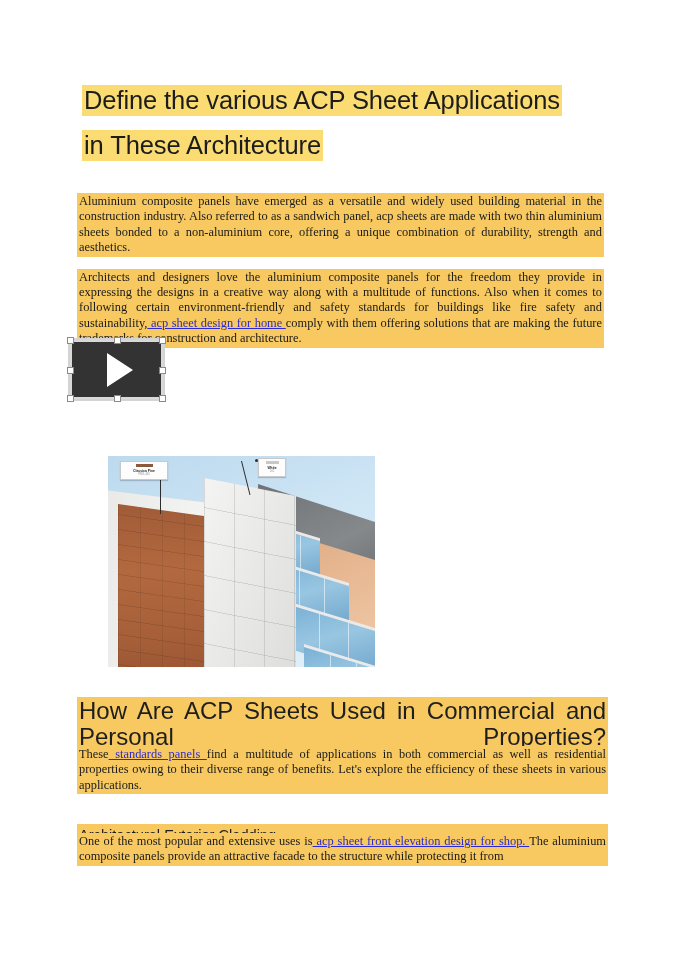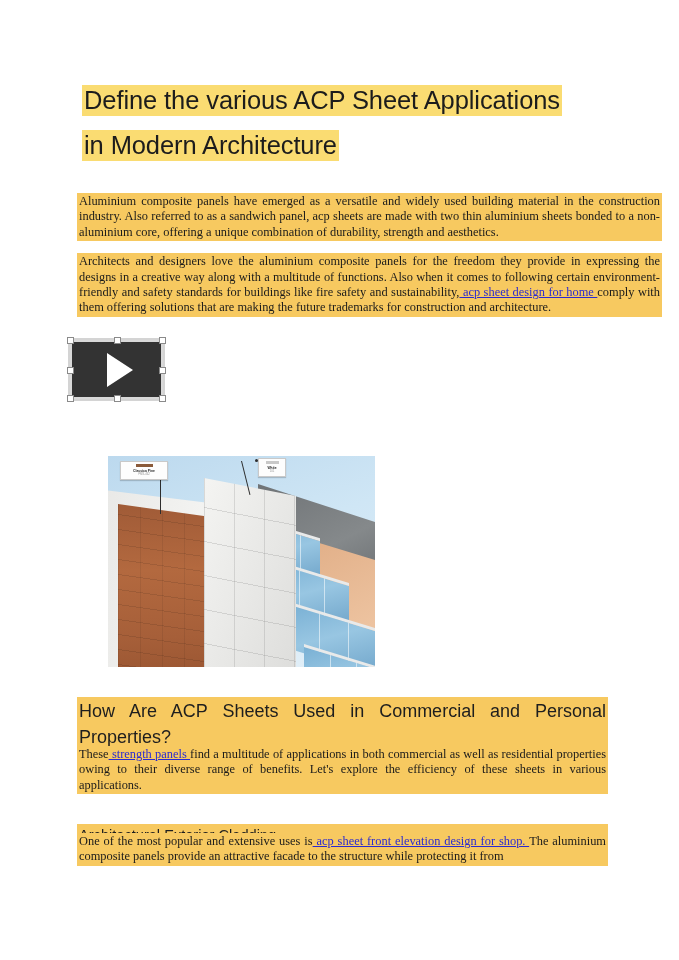--- a/index.html
+++ b/index.html
@@ -45,21 +45,21 @@
     padding: 1px 2px 2px 2px;
     box-decoration-break: clone;
     -webkit-box-decoration-break: clone;
   }
 
   
   .body-block {
     position: absolute;
     left: 77px;
     top: 193px;
-    width: 585px;
+    width: 527px;
   }
   p.para {
     margin: 0 0 0 0;
     font-size: 12.4px;
     line-height: 15.4px;
     color: #1a1a1a;
     text-align: justify;
     background: #f7c960;
     padding: 1px 2px;
     hyphens: none;
@@ -258,21 +258,21 @@
   .lead-b-v { left: 133px; top: 5px; width: 1px; height: 35px; transform: rotate(-14deg); transform-origin: top; }
   .lead-b-dot { left: 147px; top: 3px; width: 3px; height: 3px; border-radius: 50%; }
 
   
   .sec-heading {
     position: absolute;
     left: 77px;
     top: 697px;
     width: 527px;
     font-family: "Liberation Sans", sans-serif;
-    font-size: 18px;
+    font-size: 24px;
     line-height: 26px;
     color: #1e1e1e;
     text-align: justify;
     background: #f7c960;
     padding: 1px 2px;
   }
   .sec-heading::after {
     content: "";
     display: inline-block;
     width: 100%;
@@ -318,21 +318,21 @@
     padding: 1px 2px;
   }
 </style>
 </head>
 <body>
 
 <div class="page">
 
   <div class="title-block">
     <span class="title-line"><span class="hl">Define the various ACP Sheet Applications</span></span>
-    <span class="title-line"><span class="hl">in Modern Architecture</span></span>
+    <span class="title-line"><span class="hl">in These Architecture</span></span>
   </div>
 
   <div class="body-block">
     <p class="para">Aluminium composite panels have emerged as a versatile and widely used building material in the construction industry. Also referred to as a sandwich panel, acp sheets are made with two thin aluminium sheets bonded to a non-aluminium core, offering a unique combination of durability, strength and aesthetics.</p>
     <p class="para"><span>Architects and designers love the aluminium composite panels for the freedom they provide in expressing the designs in a creative way along with a multitude of functions. Also when it comes to following certain environment-friendly and safety standards for buildings like fire safety and sustainability,</span><a class="doclink" href="#"> acp sheet design for home </a><span>comply with them offering solutions that are making the future trademarks for construction and architecture.</span></p>
   </div>
 
   <div class="video-wrap">
     <div class="video-inner">
       <div class="play-tri"></div>
@@ -384,19 +384,19 @@
     <span class="leader lead-b-v"></span>
     <div class="callout callout-b">
       <span class="swatch" style="background: rgb(200, 200, 200);"></span>
       <span class="cname">White</span>
       <span class="ccode">101</span>
     </div>
   </div>
 
   <div class="sec-heading">How Are ACP Sheets Used in Commercial and Personal Properties?</div>
 
-  <div class="sec-body"><span>These</span><a class="doclink" href="#"> strength panels </a><span>find a multitude of applications in both commercial as well as residential properties owing to their diverse range of benefits. Let's explore the efficiency of these sheets in various applications.</span></div>
+  <div class="sec-body"><span>These</span><a class="doclink" href="#"> standards panels </a><span>find a multitude of applications in both commercial as well as residential properties owing to their diverse range of benefits. Let's explore the efficiency of these sheets in various applications.</span></div>
 
   <div class="sub-heading">Architectural Exterior Cladding</div>
 
   <div class="sub-body"><span>One of the most popular and extensive uses is</span><a class="doclink" href="#"> acp sheet front elevation design for shop. </a><span>The aluminium composite panels provide an attractive facade to the structure while protecting it from</span></div>
 
 </div>
 
 </body></html>

